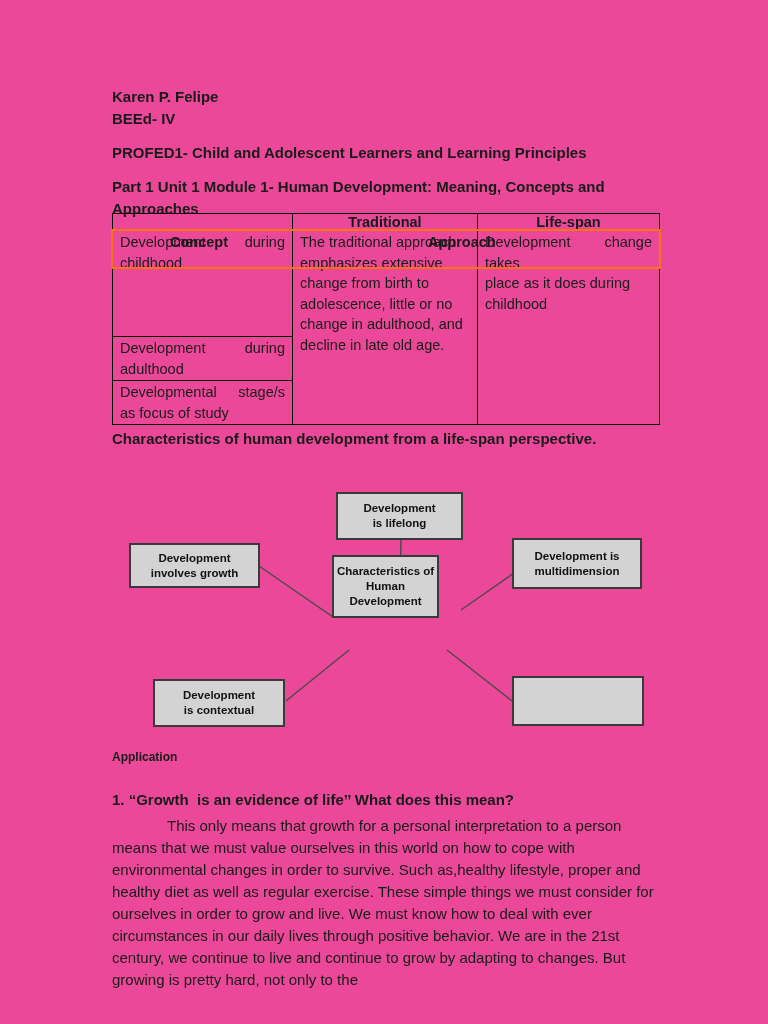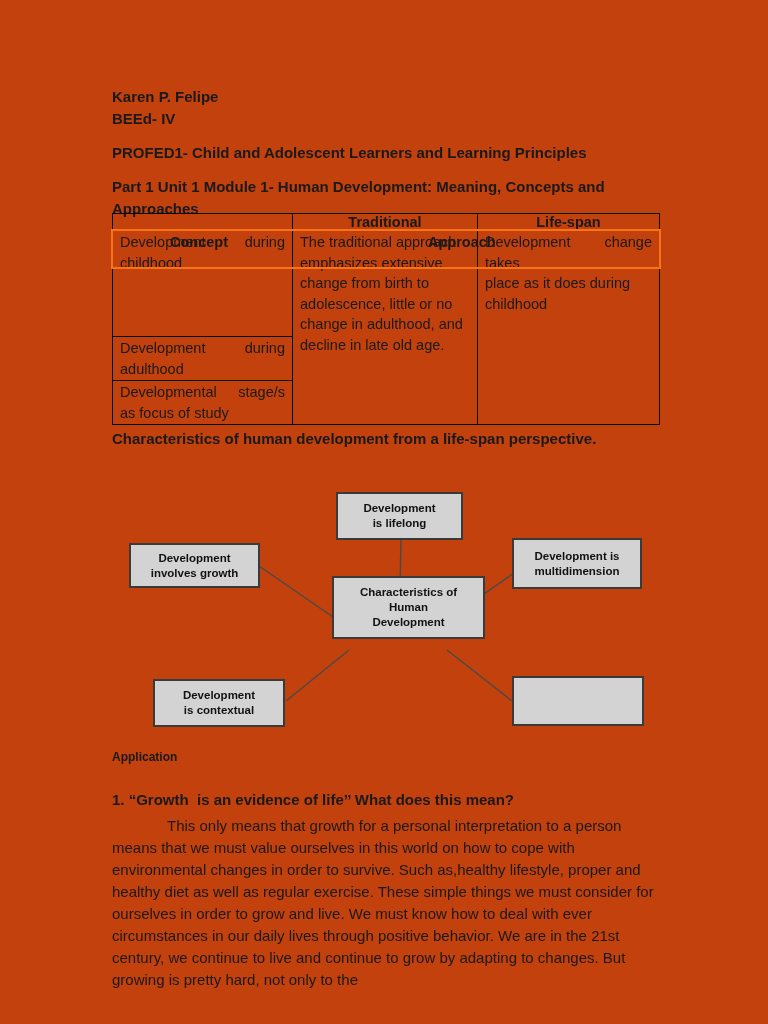--- a/index.html
+++ b/index.html
@@ -1,20 +1,20 @@
 <!DOCTYPE html>
 <html><head>
 <meta charset="utf-8">
 <style>
   * { margin:0; padding:0; box-sizing:border-box; }
   html,body { background:#ffffff; }
   .page {
     position:relative;
     width:768px; height:1024px;
-    background:#c2410c;
+    background:#ec4899;
     font-family:"Liberation Sans", sans-serif;
     color:#1a1a1a;
     overflow:hidden;
   }
   .abs { position:absolute; left:112px; width:547px; }
 
   
   .doc-head { top:86px; font-weight:bold; font-size:15px; line-height:22px; }
   .doc-head .gap { height:12px; }
 
@@ -60,21 +60,21 @@
     background:#d3d3d3;
     border:2px solid #3a3a3a;
     display:flex; align-items:center; justify-content:center;
     text-align:center; font-weight:bold;
     font-size:11.5px; line-height:15px;
     white-space:pre-line; color:#111;
   }
   .dbox-top          { left:336px; top:492px; width:127px; height:48px; }
   .dbox-left         { left:129px; top:543px; width:131px; height:45px; }
   .dbox-right        { left:512px; top:538px; width:130px; height:51px; }
-  .dbox-center       { left:332px; top:576px; width:153px; height:63px; }
+  .dbox-center       { left:332px; top:555px; width:107px; height:63px; }
   .dbox-bottom-left  { left:153px; top:679px; width:132px; height:48px; }
   .dbox-bottom-right { left:512px; top:676px; width:132px; height:50px; }
   svg.connectors { position:absolute; left:0; top:480px; width:768px; height:260px; }
   svg.connectors line { stroke:#4a4a4a; stroke-width:1.4; }
 
   
   .app-head { top:750px; font-weight:bold; font-size:12px; }
   .app-q    { top:791px; font-weight:bold; font-size:15px; white-space:pre-wrap; }
   .app-a    {
     top:803px; font-size:15px; line-height:22px;

